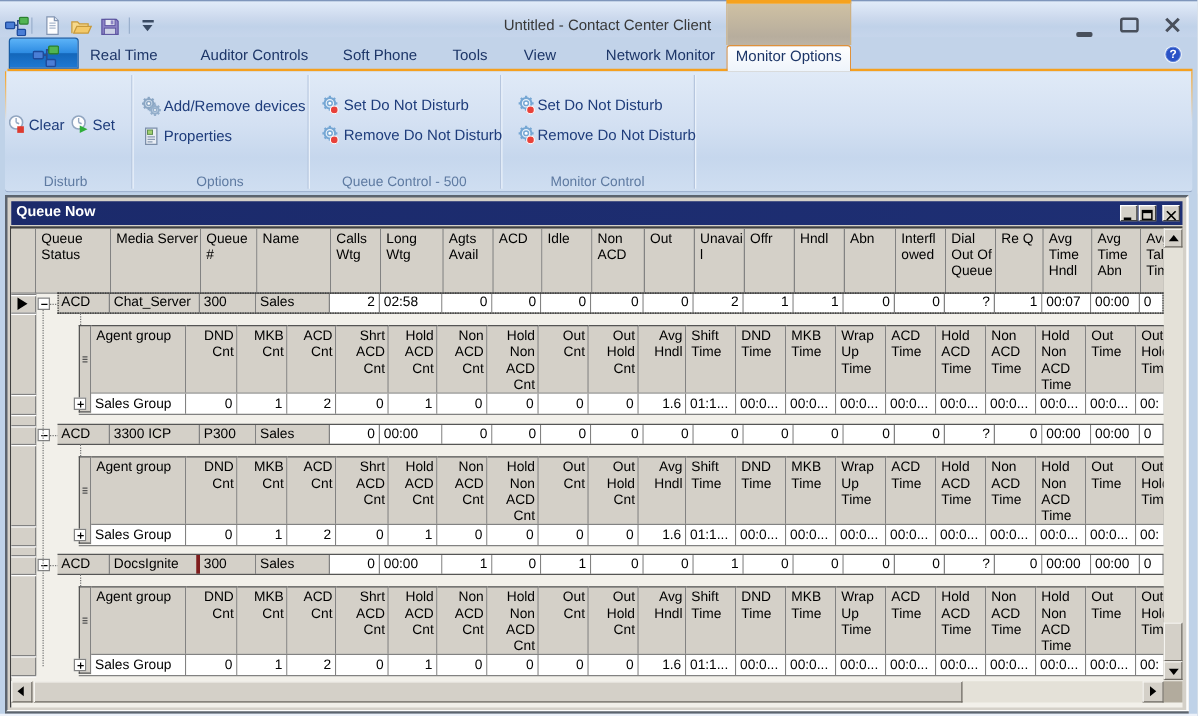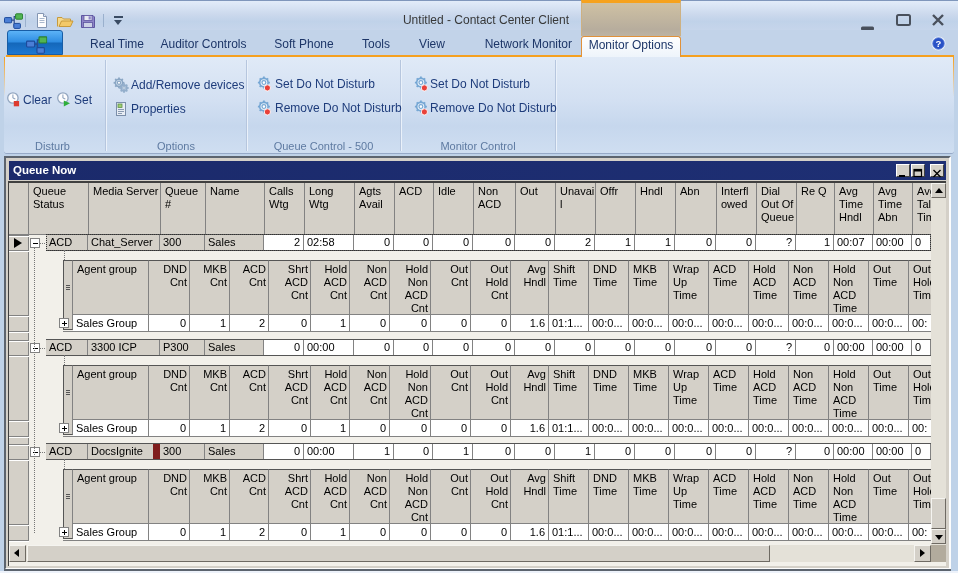--- a/index.html
+++ b/index.html
@@ -54,21 +54,21 @@
 <div class="ab" style="left:0;top:30px;width:958px;height:26px;background:#c2d3e9;"></div>
 <div class="ab" style="left:581px;top:0;width:100px;height:36px;background:linear-gradient(#cfc1a3,#b7ad9d 80%,#bdb4a4);border-top:3px solid #f6a21d;border-left:1px solid #cdb183;border-right:1px solid #cdb183;"></div>
 <div class="ab" style="left:6px;top:55px;width:948px;height:2px;background:#f5a01f;"></div>
 <div class="ab" style="left:7px;top:30px;width:56px;height:25px;border-radius:3px 3px 0 0;background:linear-gradient(#5cb3f7,#2e8ce2 48%,#1467ba 52%,#1d78d2);border:1px solid #185da5;"></div>
 <div class="ab" style="left:26px;top:36px;transform:scale(1.12);transform-origin:0 0;"><svg width="19" height="16" viewBox="0 0 19 16">
       <path d="M7 7.2 L10.2 7.2 L10.2 3.5 L12.5 3.5 M10.2 7.2 L10.2 12.8 L11 12.8" stroke="#2c4a8c" stroke-width="1.2" fill="none"></path>
       <rect x="0.5" y="4.6" width="7.2" height="5.2" rx="0.8" fill="#4a7ed6" stroke="#1d4a9b"></rect>
       <rect x="11.6" y="0.8" width="7" height="5.4" rx="0.8" fill="#52b553" stroke="#2a7f2f"></rect>
       <rect x="9.8" y="10.4" width="6.6" height="5" rx="0.8" fill="#4a7ed6" stroke="#1d4a9b"></rect>
     </svg></div>
-<div class="tab" style="left:86px;width:62px;">Real Time</div>
+<div class="tab" style="left:68px;width:62px;">Real Time</div>
 <div class="tab" style="left:156px;width:95px;">Auditor Controls</div>
 <div class="tab" style="left:268px;width:72px;">Soft Phone</div>
 <div class="tab" style="left:352px;width:48px;">Tools</div>
 <div class="tab" style="left:409px;width:46px;">View</div>
 <div class="tab" style="left:468px;width:104px;text-align:right;">Network Monitor</div>
 <div class="ab" style="left:581px;top:36px;width:100px;height:21px;border-radius:3px 3px 0 0;background:linear-gradient(#fefefe,#eef4fb);border:1px solid #e0913a;border-bottom:none;"></div>
 <div class="tab" style="left:581px;top:36px;width:100px;height:20px;line-height:19px;">Monitor Options</div>
 <div class="ab" style="left:931px;top:36px;"><svg width="15" height="15" viewBox="0 0 15 15">
       <circle cx="7.5" cy="7.5" r="7" fill="#eef3fb"></circle>
       <circle cx="7.5" cy="7.5" r="5.8" fill="#2a52c6" stroke="#5d82d8" stroke-width="0.8"></circle>
@@ -383,21 +383,21 @@
 <div class="ab" style="left:63px;top:436px;width:868px;height:1px;background:#828282;"></div>
 <div class="ab" style="left:59px;top:423px;width:10px;height:10px;background:#fff;border:1px solid #828282;">
     <div style="position:absolute;left:1.5px;top:3.5px;width:5px;height:1px;background:#000;"></div>
     <div style="position:absolute;left:3.5px;top:1.5px;width:1px;height:5px;background:#000;"></div>
   </div>
 <div class="ab" style="left:30px;top:447px;width:10px;height:10px;background:#fff;border:1px solid #828282;">
     <div style="position:absolute;left:2px;top:4px;width:5px;height:1px;background:#000;"></div>
   </div>
 <div class="ab" style="left:40px;top:452px;width:7px;height:1px;border-top:1px dotted #777;"></div>
 <div class="cell" style="left:46px;top:444px;width:42px;height:15px;background:#d4d0c8;border-right:1px solid #828282;padding:1px 3px 0 3px;text-align:left;line-height:13px;">ACD</div>
-<div class="cell" style="left:88px;top:444px;width:72px;height:15px;background:#d4d0c8;border-right:7px solid #7f1d1d;padding:1px 3px 0 3px;text-align:left;line-height:13px;">DocsIgnite</div>
+<div class="cell" style="left:88px;top:444px;width:72px;height:15px;background:#d4d0c8;border-right:3px solid #7f1d1d;padding:1px 3px 0 3px;text-align:left;line-height:13px;">DocsIgnite</div>
 <div class="cell" style="left:160px;top:444px;width:45px;height:15px;background:#d4d0c8;border-right:1px solid #828282;padding:1px 3px 0 3px;text-align:left;line-height:13px;">300</div>
 <div class="cell" style="left:205px;top:444px;width:59px;height:15px;background:#d4d0c8;border-right:1px solid #828282;padding:1px 3px 0 3px;text-align:left;line-height:13px;">Sales</div>
 <div class="cell" style="left:264px;top:444px;width:40px;height:15px;background:#fff;border-right:1px solid #828282;padding:1px 3px 0 3px;text-align:right;line-height:13px;">0</div>
 <div class="cell" style="left:304px;top:444px;width:50px;height:15px;background:#fff;border-right:1px solid #828282;padding:1px 3px 0 3px;text-align:left;line-height:13px;">00:00</div>
 <div class="cell" style="left:354px;top:444px;width:40px;height:15px;background:#fff;border-right:1px solid #828282;padding:1px 3px 0 3px;text-align:right;line-height:13px;">1</div>
 <div class="cell" style="left:394px;top:444px;width:39px;height:15px;background:#fff;border-right:1px solid #828282;padding:1px 3px 0 3px;text-align:right;line-height:13px;">0</div>
 <div class="cell" style="left:433px;top:444px;width:40px;height:15px;background:#fff;border-right:1px solid #828282;padding:1px 3px 0 3px;text-align:right;line-height:13px;">1</div>
 <div class="cell" style="left:473px;top:444px;width:42px;height:15px;background:#fff;border-right:1px solid #828282;padding:1px 3px 0 3px;text-align:right;line-height:13px;">0</div>
 <div class="cell" style="left:515px;top:444px;width:40px;height:15px;background:#fff;border-right:1px solid #828282;padding:1px 3px 0 3px;text-align:right;line-height:13px;">0</div>
 <div class="cell" style="left:555px;top:444px;width:40px;height:15px;background:#fff;border-right:1px solid #828282;padding:1px 3px 0 3px;text-align:right;line-height:13px;">1</div>

